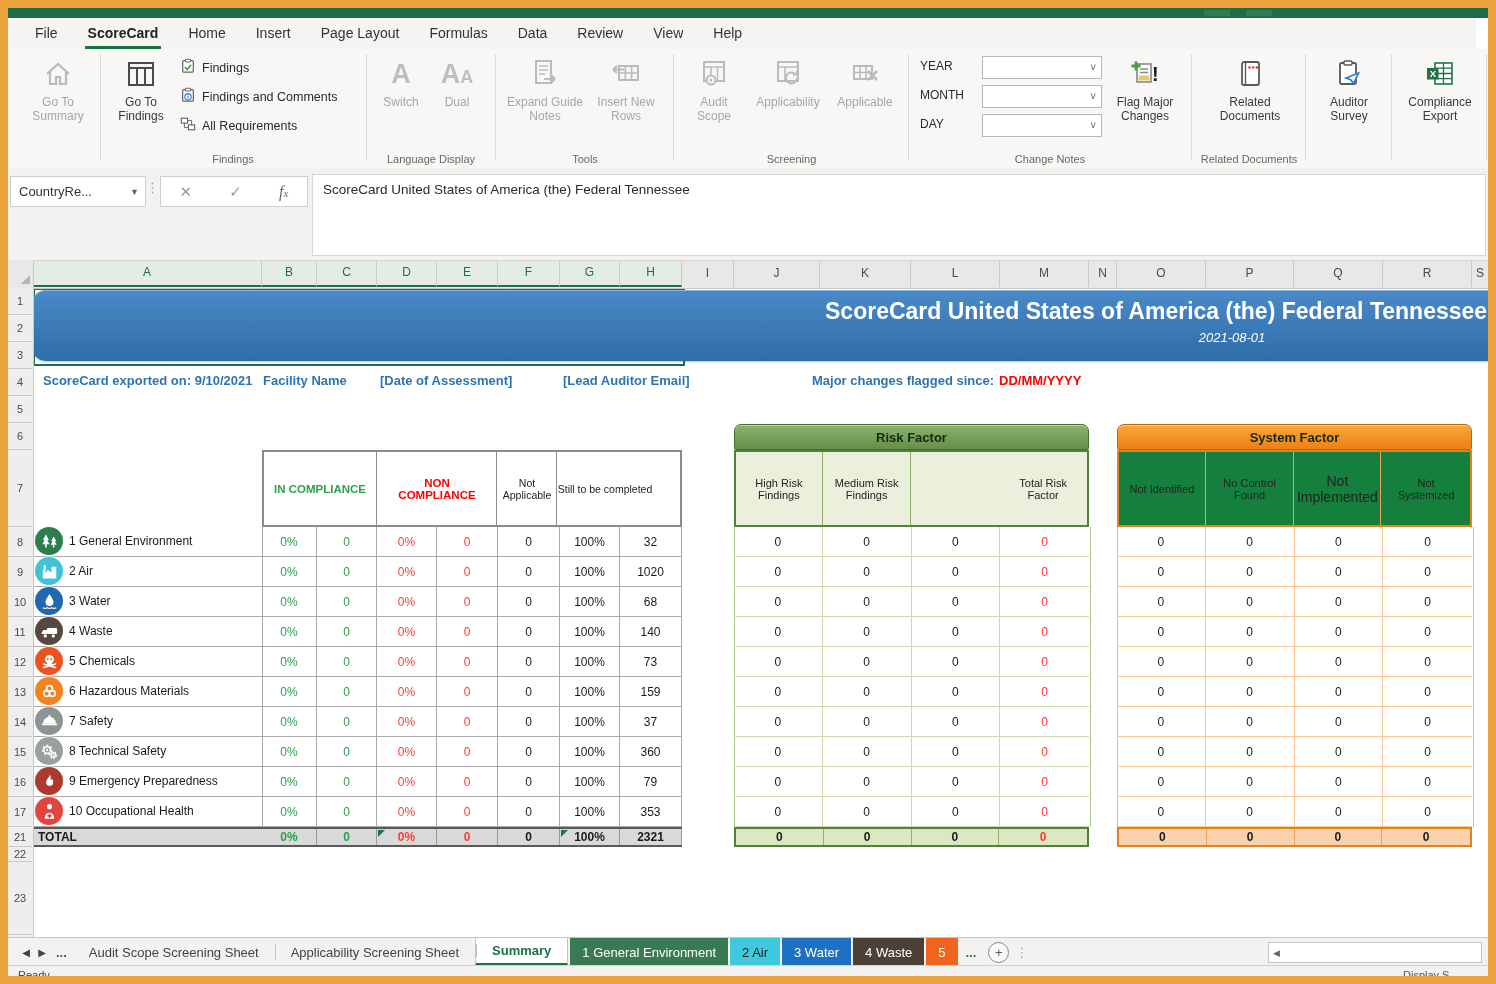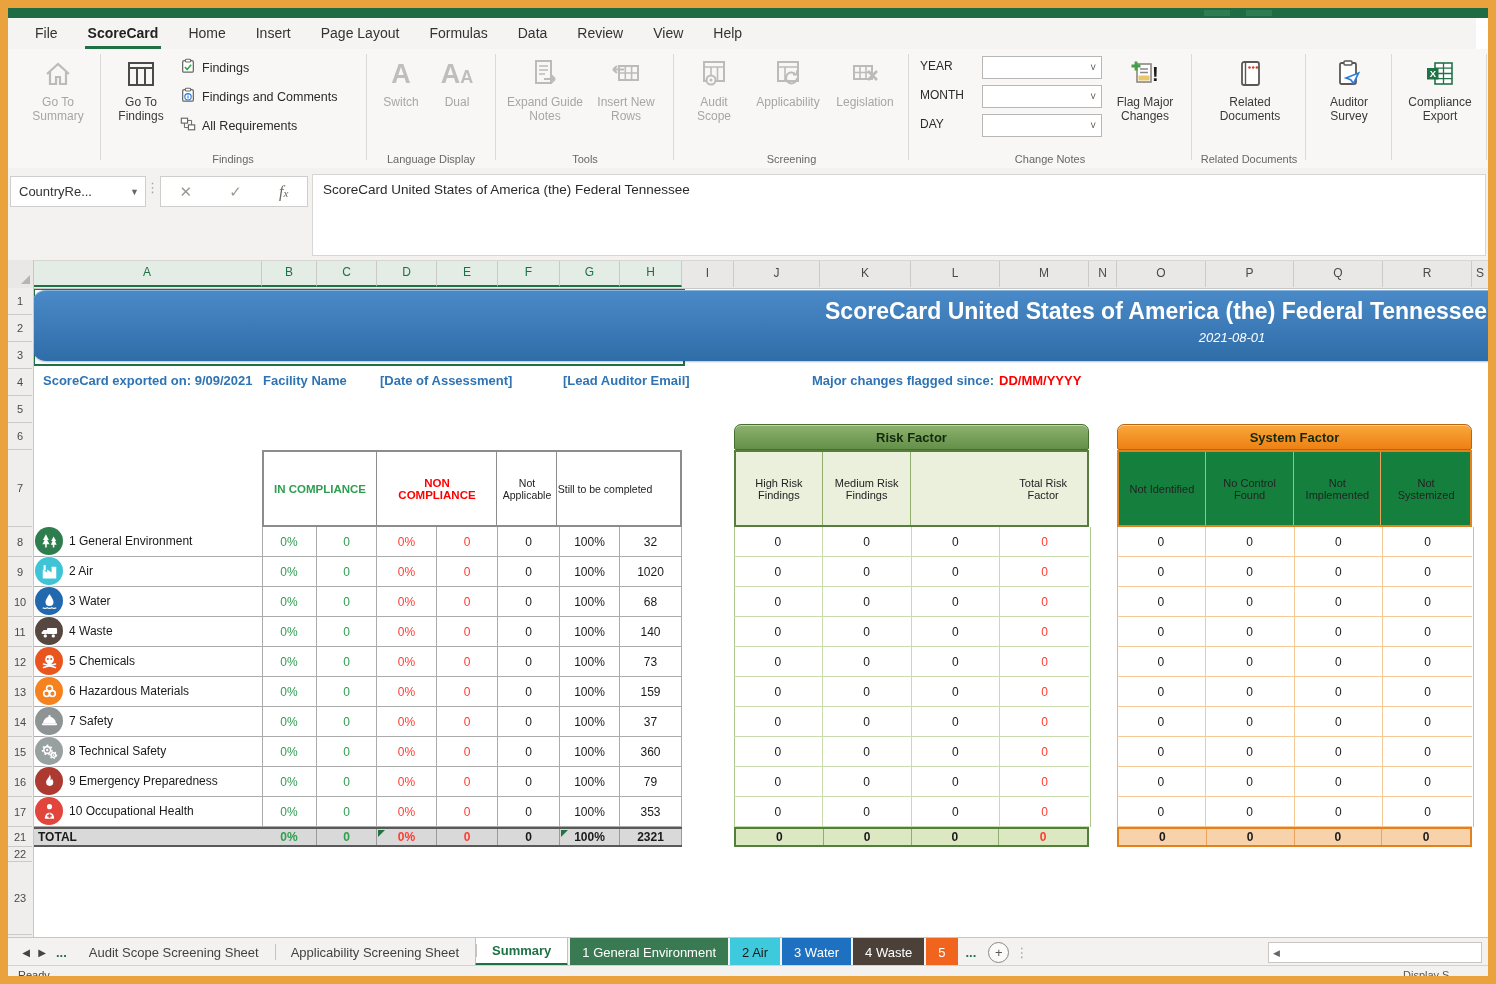--- a/index.html
+++ b/index.html
@@ -215,21 +215,21 @@
         <span class="rlabel">Applicability</span>
       </div>
       <div class="rbtn big disabled" style="left:150px;width:72px;">
         <span class="ricon">
           <svg viewBox="0 0 32 32" width="32" height="32">
               <rect x="5" y="8" width="18" height="13" fill="none" stroke="#bdbbb9" stroke-width="2"></rect>
               <path d="M5 14.5h18M11 8v13M17 8v13" stroke="#bdbbb9" stroke-width="1.6"></path>
               <path d="M19 13l9 9M28 13l-9 9" stroke="#bdbbb9" stroke-width="2.6"></path>
             </svg>
         </span>
-        <span class="rlabel">Legislation</span>
+        <span class="rlabel">Applicable</span>
       </div>
       <div class="gl">Screening</div>
     </div>
     <div class="rdiv" style="left:900px;"></div>
 
     <div class="rgroup" style="left:906px;width:272px;">
       <span class="cn-label" style="left:6px;top:10px;">YEAR</span>
       <div class="combo" style="left:68px;top:7px;">
           <span class="chev">˅</span>
         </div>
@@ -362,21 +362,21 @@
       <div class="rowcell" style="top: 559px; height: 14px;">22</div>
       <div class="rowcell" style="top: 574px; height: 72px;">23</div>
     </div>
 
   <div class="selrect"></div>
   <div class="banner">
     <div class="banner-title">ScoreCard United States of America (the) Federal Tennessee</div>
     <div class="banner-date">2021-08-01</div>
   </div>
 
-  <span class="info-span" style="left:43px;">ScoreCard exported on: 9/09/2021</span>
+  <span class="info-span" style="left:43px;">ScoreCard exported on: 9/10/2021</span>
   <span class="info-span" style="left:263px;">Facility Name</span>
   <span class="info-span" style="left:380px;">[Date of Assessment]</span>
   <span class="info-span" style="left:563px;">[Lead Auditor Email]</span>
   <span class="info-span" style="left:812px;">Major changes flagged since:</span>
   <span class="info-span" style="left:999px;color:#FF0000;">DD/MM/YYYY</span>
 
   <div class="hdrblock" style="left:262px;top:450px;width:420px;height:77px;border:2px solid #8c8c8c;">
     <div class="hcell" style="left:0;width:113px;border-right:1px solid #8c8c8c;font-weight:bold;font-size:11.5px;color:#2E9E4F;">IN COMPLIANCE</div>
     <div class="hcell" style="left:114px;width:119px;border-right:1px solid #8c8c8c;font-weight:bold;font-size:11.5px;color:#FF0000;">NON COMPLIANCE</div>
     <div class="hcell" style="left:234px;width:59px;border-right:1px solid #8c8c8c;">Not Applicable</div>
@@ -387,21 +387,21 @@
   <div class="hdrblock" id="risk-header" style="left:734px;top:450px;width:355px;height:77px;background:#EAF0DB;border:2px solid #567F3D;">
       <div class="hcell" style="left: 0px; width: 86.75px; border-right: 1px solid rgb(143, 174, 110); font-size: 11px;">High Risk Findings</div>
       <div class="hcell" style="left: 87.75px; width: 86.75px; border-right: 1px solid rgb(143, 174, 110); font-size: 11px;">Medium Risk Findings</div>
       <div class="hcell" style="left: 263.25px; width: 87.75px; border-right: none; font-size: 11px;">Total Risk Factor</div>
     </div>
 
   <div class="tbanner" style="left:1117px;width:355px;background:linear-gradient(#F9A73C,#EE8013);border:1px solid #BD650D;">System Factor</div>
   <div class="hdrblock" id="system-header" style="left:1117px;top:450px;width:355px;height:77px;background:#15803d;border:2px solid #E2821E;">
       <div class="hcell" style="left: 0px; width: 86.75px; border-right: 1px solid rgb(232, 163, 95); font-size: 11px;">Not Identified</div>
       <div class="hcell" style="left: 87.75px; width: 86.75px; border-right: 1px solid rgb(232, 163, 95); font-size: 11px;">No Control Found</div>
-      <div class="hcell" style="left: 175.5px; width: 86.75px; border-right: 1px solid rgb(232, 163, 95); font-size: 11px;">Not Implemented</div>
+      <div class="hcell" style="left: 175.5px; width: 86.75px; border-right: 1px solid rgb(232, 163, 95); font-size: 14px;">Not Implemented</div>
       <div class="hcell" style="left: 263.25px; width: 87.75px; border-right: none; font-size: 11px;">Not Systemized</div>
     </div>
 
   <div id="cells">
       <div style="left: 262px; top: 527px; width: 420px; height: 300px; position: absolute; border-left: 1px solid rgb(171, 171, 171); z-index: 2;"></div>
       <div style="left: 734px; top: 527px; width: 355px; height: 300px; position: absolute; border-left: 1px solid rgb(173, 199, 142); border-right: 1px solid rgb(173, 199, 142); z-index: 2;"></div>
       <div style="left: 1117px; top: 527px; width: 355px; height: 300px; position: absolute; border-left: 1px solid rgb(240, 178, 119); border-right: 1px solid rgb(240, 178, 119); z-index: 2;"></div>
       <div class="catrow" style="top: 527px;">
         <span class="cat-icon" style="background: rgb(46, 125, 78);">
           <svg viewBox="0 0 18 18" width="19" height="19" fill="#fff">

